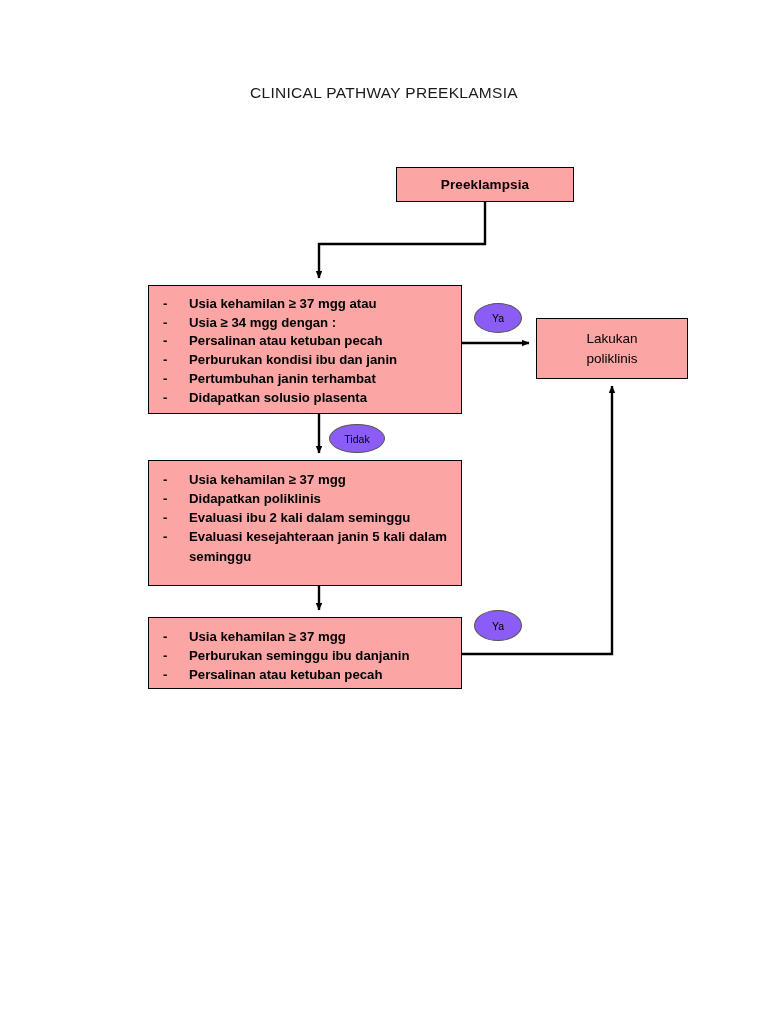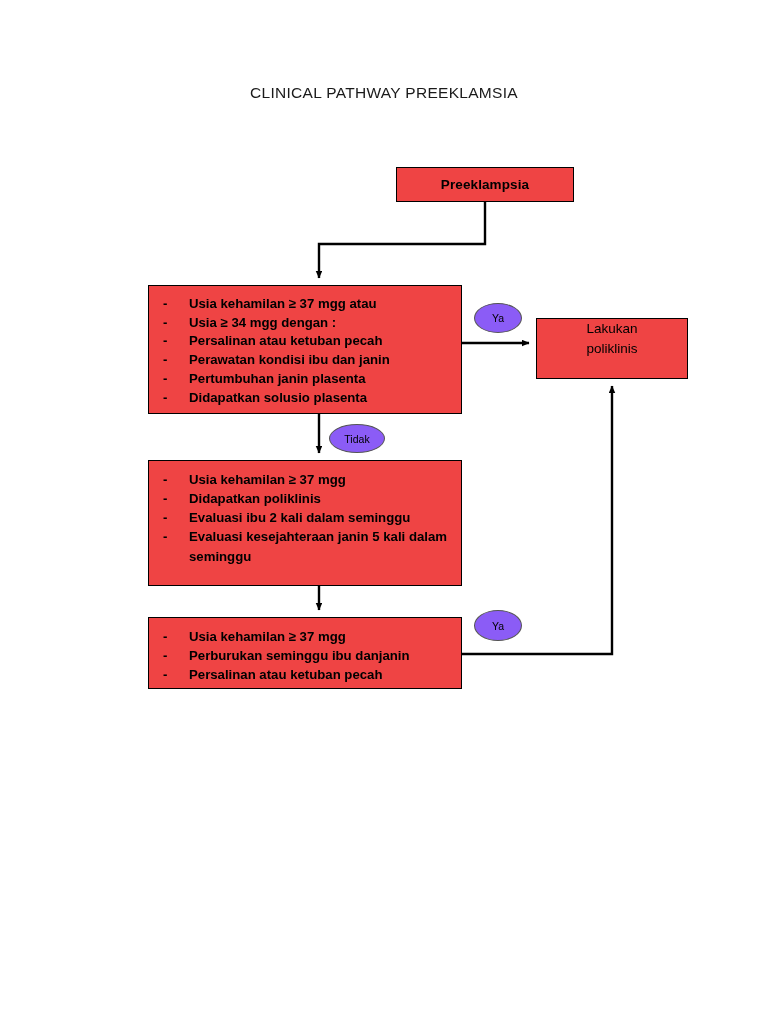--- a/index.html
+++ b/index.html
@@ -36,21 +36,21 @@
     font-size: 15.5px;
     letter-spacing: 0.3px;
     font-weight: 400;
     color: #1a1a1a;
     white-space: nowrap;
   }
 
   .node {
     position: absolute;
     border: 1.6px solid #000000;
-    background: #ef4444;
+    background: #fca5a5;
     box-sizing: border-box;
   }
 
   .node-start {
     left: 384px;
     top: 167px;
     width: 178px;
     height: 35px;
     display: flex;
     align-items: center;
@@ -61,20 +61,21 @@
     font-weight: bold;
     letter-spacing: 0.1px;
   }
 
   .node-action {
     left: 524px;
     top: 318px;
     width: 152px;
     height: 61px;
     display: flex;
+    align-items: center;
     justify-content: center;
   }
   .node-action .node-text {
     font-size: 13.5px;
     font-weight: 400;
     line-height: 1.45;
     text-align: center;
   }
 
   .node-criteria {
@@ -193,25 +194,25 @@
       <li>
         <span class="crit-bullet">-</span>
         <span class="crit-text">Usia ≥ 34 mgg dengan  :</span>
       </li>
       <li>
         <span class="crit-bullet">-</span>
         <span class="crit-text">Persalinan atau ketuban pecah</span>
       </li>
       <li>
         <span class="crit-bullet">-</span>
-        <span class="crit-text">Perawatan kondisi ibu dan janin</span>
-      </li>
-      <li>
-        <span class="crit-bullet">-</span>
-        <span class="crit-text">Pertumbuhan janin plasenta</span>
+        <span class="crit-text">Perburukan kondisi ibu dan janin</span>
+      </li>
+      <li>
+        <span class="crit-bullet">-</span>
+        <span class="crit-text">Pertumbuhan janin terhambat</span>
       </li>
       <li>
         <span class="crit-bullet">-</span>
         <span class="crit-text">Didapatkan solusio plasenta</span>
       </li>
     </ul>
   </div>
 
   <div class="node node-criteria crit-2">
     <ul class="crit-list">

